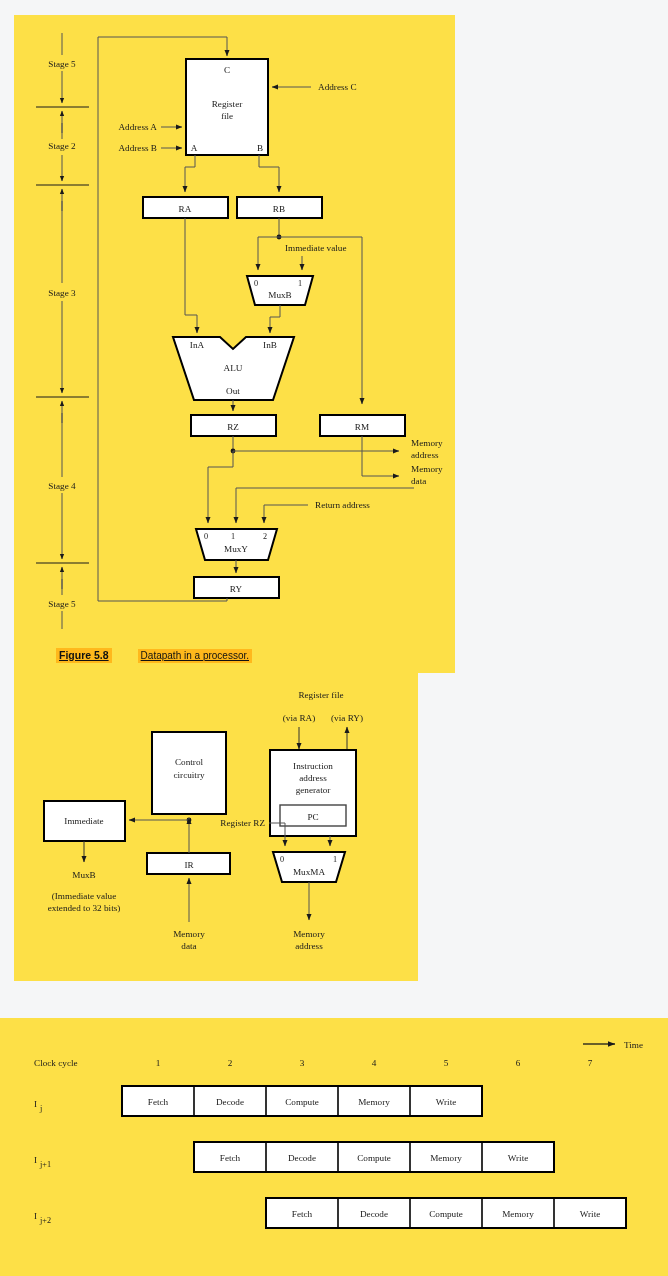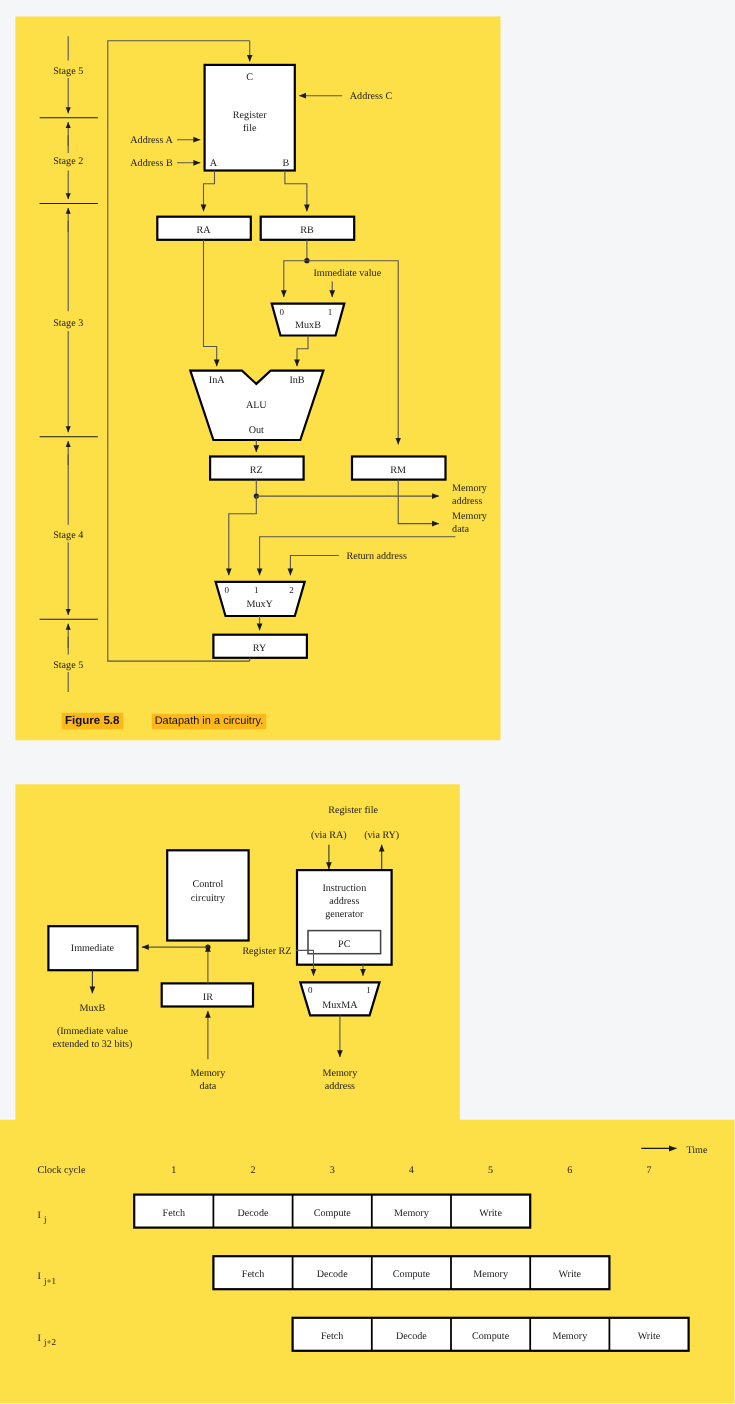--- a/index.html
+++ b/index.html
@@ -15,21 +15,21 @@
     font-family: "Liberation Serif", "DejaVu Serif", serif;
     overflow: hidden;
   }
 
   .panel {
     position: absolute;
     background: #fde047;
   }
 
   #panel-datapath { left: 14px; top: 15px; width: 441px; height: 658px; }
-  #panel-fetch    { left: 14px; top: 713px; width: 404px; height: 309px; }
+  #panel-fetch    { left: 14px; top: 672px; width: 404px; height: 309px; }
   #panel-pipeline { left: 0px;  top: 1018px; width: 668px; height: 258px; text-align: center; }
 
   .svgwrap { position: absolute; left: 0; top: 0; }
 
   
   svg text {
     font-family: "Liberation Serif", "DejaVu Serif", serif;
     fill: #1a1a1a;
   }
   .t    { font-size: 9.2px; }
@@ -46,20 +46,21 @@
   .cap-num {
     font-weight: bold;
     font-size: 10.5px;
   }
   .cap-txt {
     font-size: 10px;
   }
   .hl {
     background: #ffb81c;
     padding: 1px 3px 2px 3px;
+    text-decoration: underline;
   }
   .cap-gap { display: inline-block; width: 26px; }
 
   #caption-58 { left: 42px; top: 634px; }
 </style>
 </head>
 <body>
 
 <div class="panel" id="panel-datapath">
   <svg class="svgwrap" width="441" height="658" viewBox="0 0 441 658">
@@ -239,21 +240,21 @@
       <rect x="180" y="562" width="85" height="21" fill="#fff" stroke="#000" stroke-width="2"></rect>
       <text class="t" x="222" y="577" text-anchor="middle">RY</text>
     </g>
 
     <g>
       <line x1="213" y1="583" x2="213" y2="586" stroke="#555" stroke-width="1"></line>
     </g>
   </svg>
 
   <div class="caption" id="caption-58">
-    <span class="cap-num hl">Figure 5.8</span><span class="cap-gap"></span><span class="cap-txt hl">Datapath in a circuitry.</span>
+    <span class="cap-num hl">Figure 5.8</span><span class="cap-gap"></span><span class="cap-txt hl">Datapath in a processor.</span>
   </div>
 </div>
 
 <div class="panel" id="panel-fetch">
   <svg class="svgwrap" width="404" height="309" viewBox="0 0 404 309">
     <defs>
       <marker id="ah2" markerWidth="7" markerHeight="7" refX="6.2" refY="3" orient="auto" markerUnits="userSpaceOnUse">
         <path d="M0,0.4 L6.4,3 L0,5.6 z" fill="#1a1a1a"></path>
       </marker>
     </defs>

